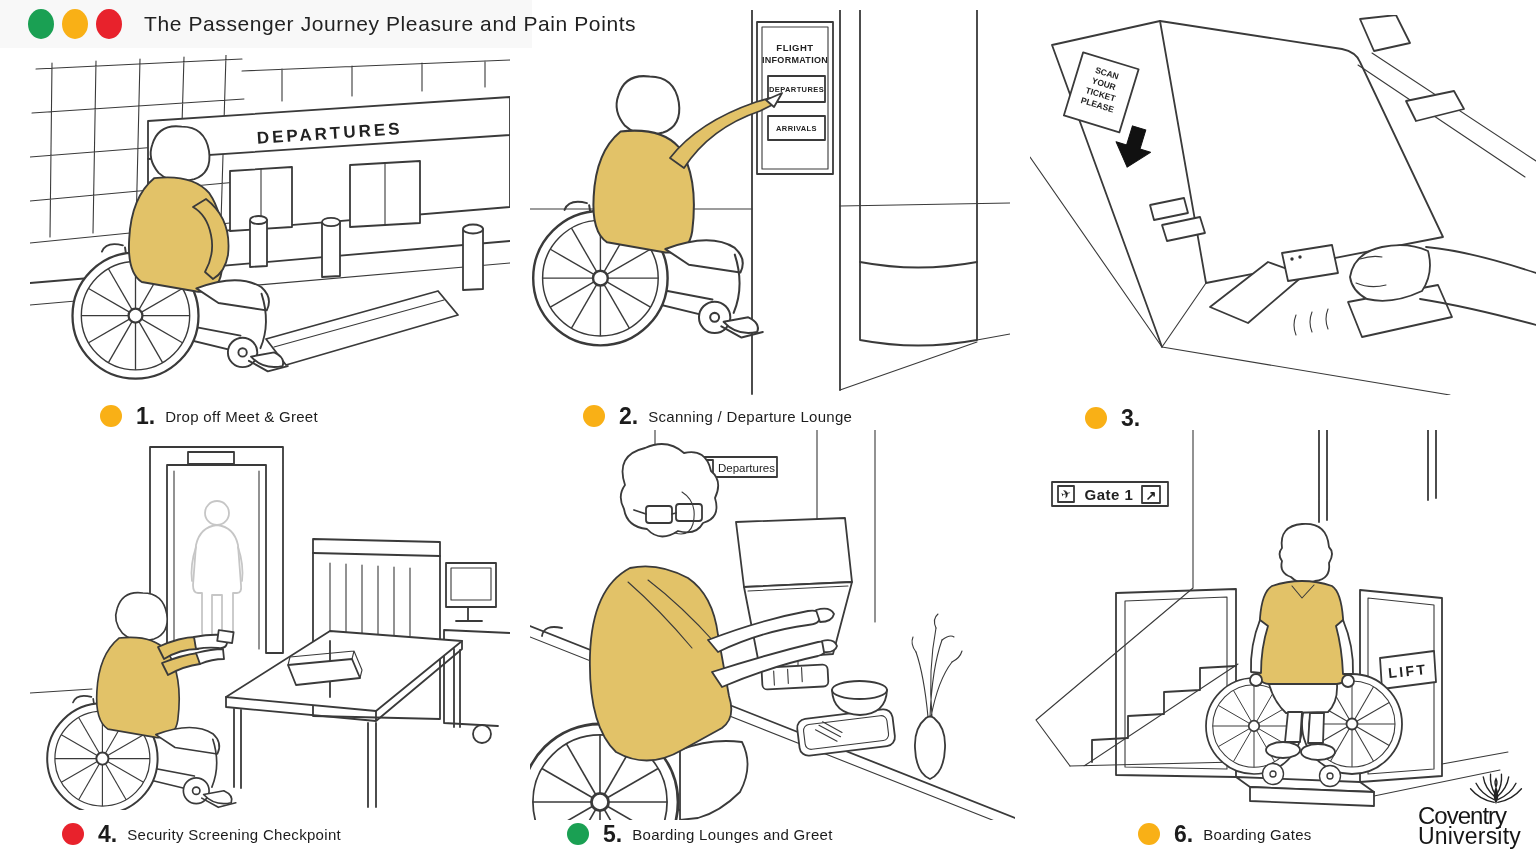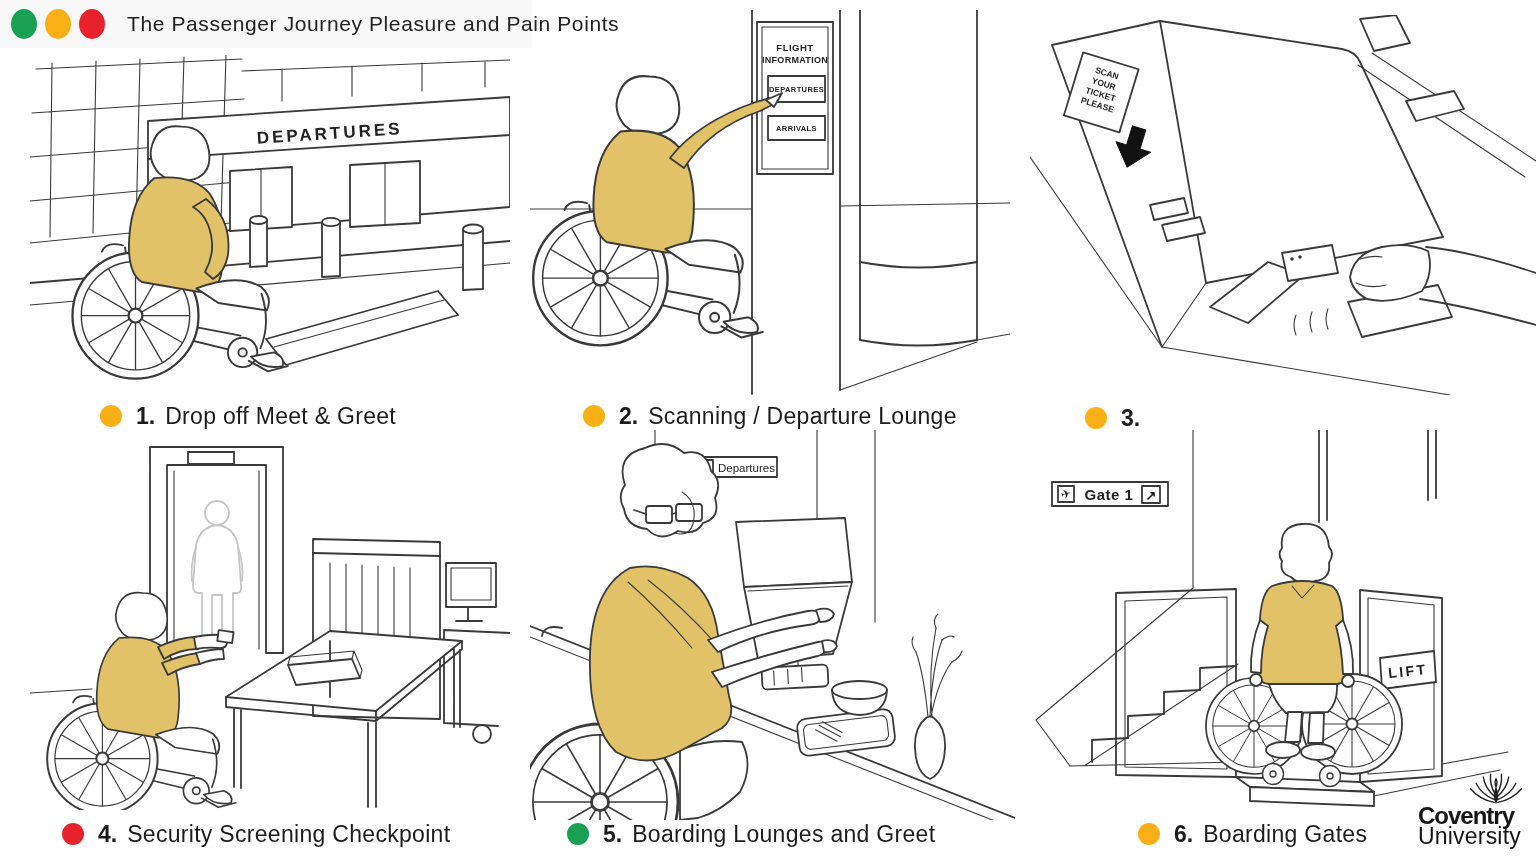--- a/index.html
+++ b/index.html
@@ -1,35 +1,35 @@
 <!DOCTYPE html>
 <html><head>
 <meta charset="utf-8">
 <style>
   html,body{margin:0;padding:0;background:#fff;}
   .canvas{position:relative;width:1536px;height:864px;background:#ffffff;overflow:hidden;
           font-family:"Liberation Sans",sans-serif;color:#1c1c1c;}
   .titlebar{position:absolute;left:0;top:0;width:532px;height:48px;background:#f8f8f8;
-            display:flex;align-items:center;padding-left:11px;box-sizing:border-box;gap:8px;}
+            display:flex;align-items:center;padding-left:28px;box-sizing:border-box;gap:8px;}
   .tl-dot{width:26px;height:30px;border-radius:50%;flex:0 0 auto;}
   .title{font-size:21px;font-weight:500;letter-spacing:.6px;color:#222;margin:0 0 0 14px;white-space:nowrap;}
   .caption{position:absolute;display:flex;align-items:center;gap:14px;height:32px;}
   .caption .dot{width:22px;height:22px;border-radius:50%;flex:0 0 auto;}
   .caption .num{font-size:23px;font-weight:700;color:#1c1c1c;}
-  .caption .lbl{font-size:23px;font-weight:400;color:#1c1c1c;letter-spacing:.3px;margin-left:-4px;}
+  .caption .lbl{font-size:15px;font-weight:400;color:#1c1c1c;letter-spacing:.3px;margin-left:-4px;}
   .art{position:absolute;}
   .ln{fill:none;stroke:#3a3a3a;stroke-width:1.8;stroke-linecap:round;stroke-linejoin:round;}
   .fw{fill:#ffffff;stroke:#3a3a3a;stroke-width:1.8;stroke-linejoin:round;stroke-linecap:round;}
   .shirt{fill:#e2c268;stroke:#3a3a3a;stroke-width:1.8;stroke-linejoin:round;}
   .thin{stroke-width:1.1;}
   .ghost{fill:none;stroke:#c6c6c6;stroke-width:1.8;stroke-linejoin:round;stroke-linecap:round;}
   svg text{font-family:"Liberation Sans",sans-serif;fill:#222;}
   .logo{position:absolute;left:1418px;top:766px;width:118px;text-align:left;color:#161616;}
   .logo .phoenix{display:block;margin-left:46px;}
-  .brand1{font-size:24px;font-weight:700;letter-spacing:-1px;line-height:1;margin-top:-2px;}
+  .brand1{font-size:24px;font-weight:400;letter-spacing:-1px;line-height:1;margin-top:-2px;}
   .brand2{font-size:23px;font-weight:400;letter-spacing:.2px;line-height:1;margin-top:-3px;}
 </style>
 </head>
 <body>
 
 <div class="canvas">
 
   <svg width="0" height="0" style="position:absolute">
     <defs>
       <g id="spokes" stroke="#3a3a3a" stroke-width="1.2">

